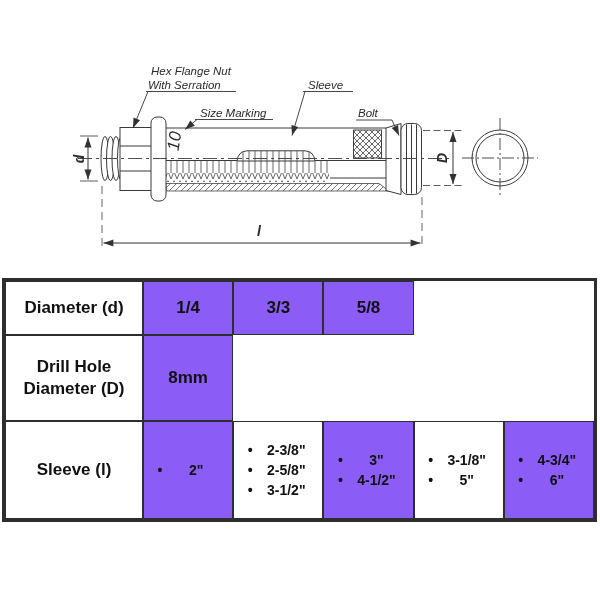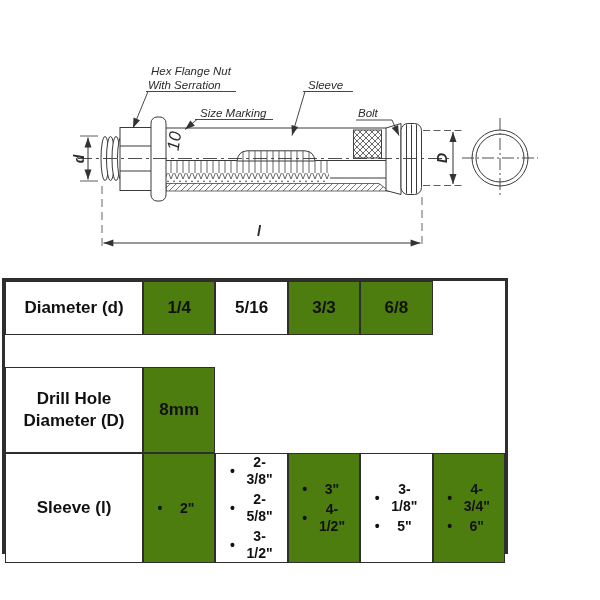--- a/index.html
+++ b/index.html
@@ -6,34 +6,34 @@
   body{
     width:600px;height:600px;background:#ffffff;position:relative;
     font-family:"Liberation Sans",sans-serif;overflow:hidden;
   }
   svg.diagram{display:block;}
   svg text{font-family:"Liberation Sans",sans-serif;fill:#2b2b2b;}
   .callout{font-style:italic;font-size:11.5px;}
   .dimletter{font-style:italic;font-size:14px;font-weight:600;}
 
   .spec-table{
-    position:absolute;left:2px;top:278px;width:506px;box-sizing:border-box;
+    position:absolute;left:2px;top:278px;width:595px;box-sizing:border-box;
     border:3px solid #2e2e2e;background:#fff;
   }
   .trow{display:grid;grid-template-columns:138px repeat(5,1fr);}
   .r1{height:54px;}
-  .r2{height:86px;margin-top:32px;}
+  .r2{height:86px;}
   .r3{height:98px;}
   .cell{
     border:1px solid #2e2e2e;display:flex;flex-direction:column;
     align-items:center;justify-content:center;box-sizing:border-box;
     color:#111;font-weight:700;font-size:17px;text-align:center;
     line-height:1.3;padding:0 4px;background:#fff;
   }
-  .shaded{background:#4d7c0f;}
+  .shaded{background:#8b5cf6;}
   .lenlist{font-size:14px;gap:3px;}
   .li{display:flex;align-items:center;width:100%;line-height:17px;}
   .li .b{width:24px;text-align:center;flex:0 0 auto;font-size:14px;}
   .li .t{flex:1;text-align:center;padding-right:8px;}
 </style>
 </head>
 <body>
 
 <svg class="diagram" width="600" height="276" viewBox="0 0 600 276">
   <defs>
@@ -140,23 +140,22 @@
   <text class="callout" x="148" y="88.5">With Serration</text>
   <text class="callout" x="200" y="116.5">Size Marking</text>
   <text class="callout" x="308" y="88.5">Sleeve</text>
   <text class="callout" x="358" y="117">Bolt</text>
 </svg>
 
 <div class="spec-table">
   <div class="trow r1">
     <div class="cell">Diameter (d)</div>
     <div class="cell shaded">1/4</div>
-    <div class="cell">5/16</div>
     <div class="cell shaded">3/3</div>
-    <div class="cell shaded">6/8</div>
+    <div class="cell shaded">5/8</div>
   </div>
 
   <div class="trow r2">
     <div class="cell">Drill Hole Diameter (D)</div>
     <div class="cell shaded">8mm</div>
   </div>
 
   <div class="trow r3">
     <div class="cell">Sleeve (l)</div>
 

